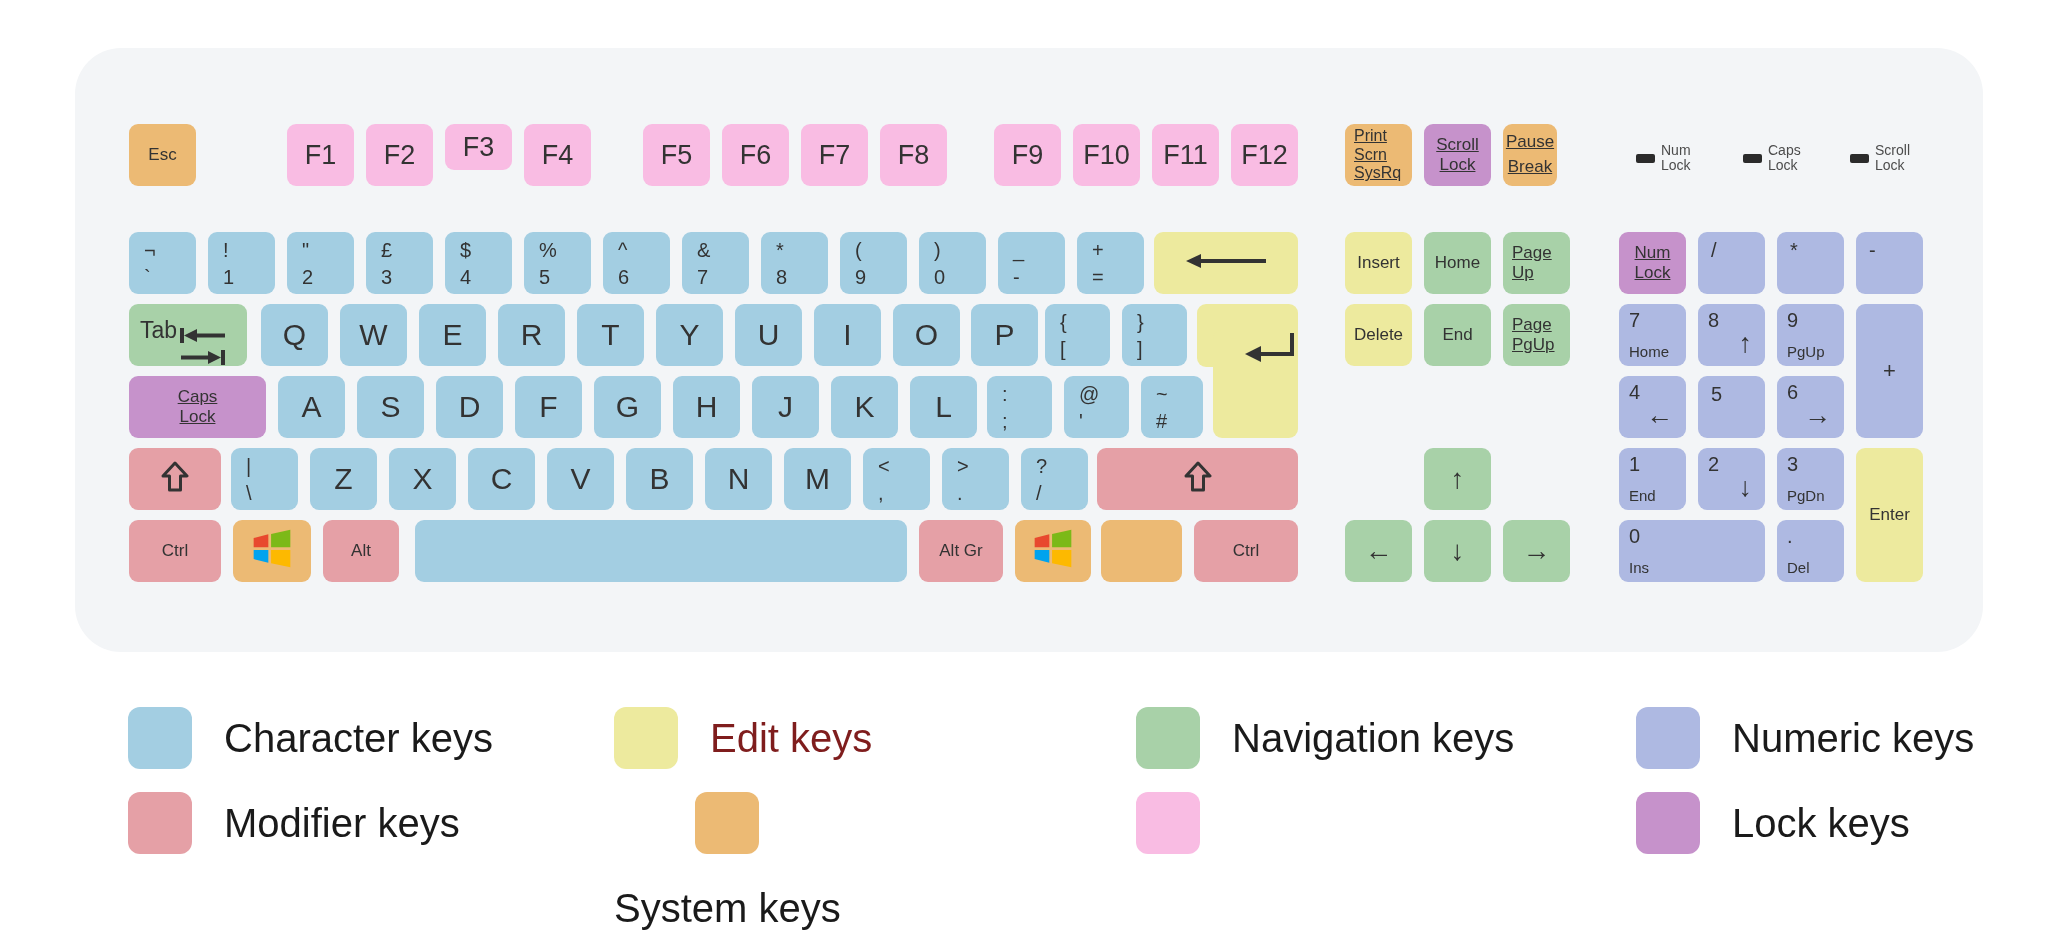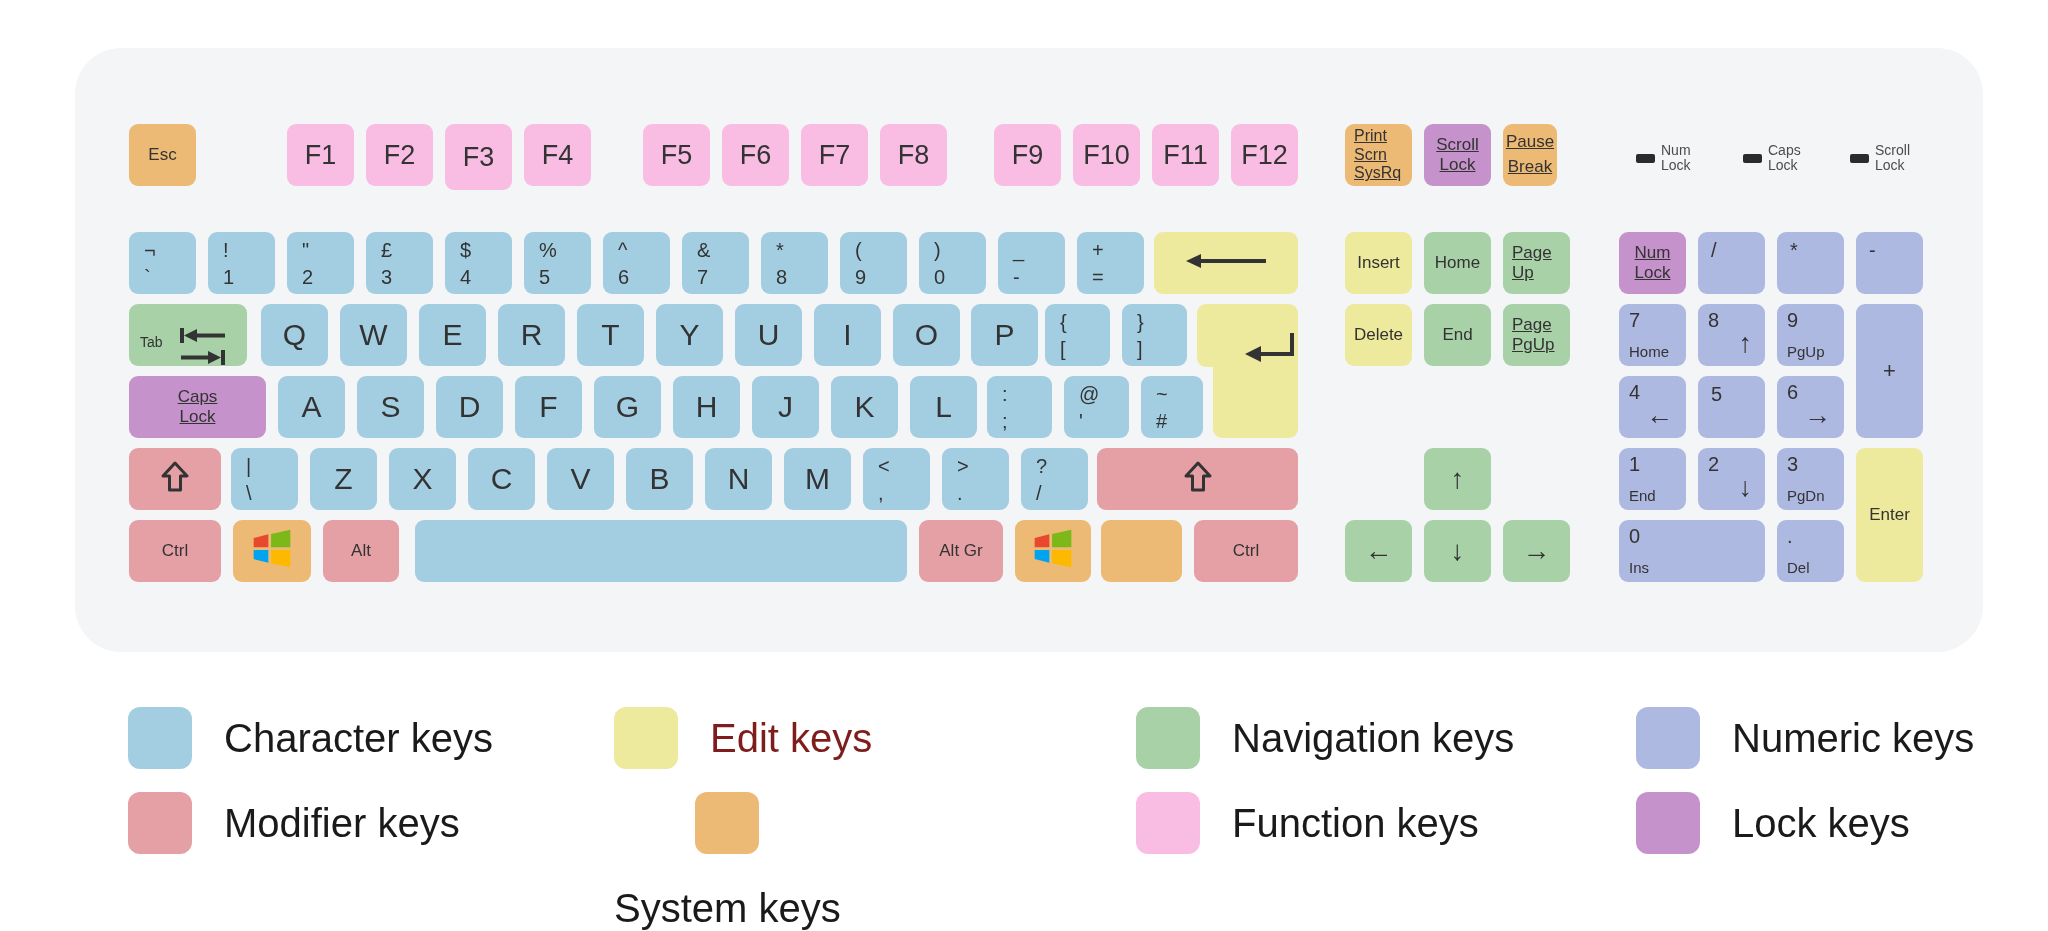--- a/index.html
+++ b/index.html
@@ -18,21 +18,21 @@
   .k-lines.small{font-size:16px;line-height:1.15;}
   .k-lines.between{justify-content:space-between;padding:8px 0 9px 0;}
   .k-dual{flex-direction:column;align-items:flex-start;justify-content:space-between;
           padding:8px 0 7px 15px;font-size:20px;line-height:1;}
   .k-sym{align-items:flex-start;justify-content:flex-start;
          padding:8px 0 0 13px;font-size:20px;line-height:1;}
   .k-np .digit{position:absolute;left:10px;top:6px;font-size:20px;line-height:1;}
   .k-np .word{position:absolute;left:10px;bottom:7px;font-size:15px;line-height:1;}
   .k-np .arrow{position:absolute;right:13px;bottom:9px;font-size:27px;line-height:1;}
   .k-arrowtext span{font-size:28px;}
-  .k-tab .word{position:absolute;left:11px;top:13px;font-size:14px;margin-top:17px;}
+  .k-tab .word{position:absolute;left:11px;top:13px;font-size:23px;}
   .k-tab svg{position:absolute;right:9px;top:11px;}
   .enter-wrap{position:absolute;background:transparent;}
   .enter-wrap .part{position:absolute;background:inherit;border-radius:9px;}
   .enter-wrap svg{position:absolute;left:24px;top:13px;}
   .indicator{position:absolute;display:flex;align-items:center;gap:6px;}
   .indicator .led{width:19px;height:9px;border-radius:2px;flex:0 0 auto;margin-top:1px;}
   .indicator .lbl{font-size:14px;line-height:1.06;}
   .legend-item{position:absolute;display:flex;align-items:center;gap:32px;margin-left:28px;}
   .legend-item .swatch{width:64px;height:62px;border-radius:12px;flex:0 0 auto;}
   .legend-item .lbl{font-size:40px;}
@@ -45,21 +45,21 @@
   <div id="keys-layer">
       <div class="key k-word" style="left: 129px; top: 124px; width: 67px; height: 62px; background: rgb(236, 186, 116);">
         <span>Esc</span>
       </div>
       <div class="key k-fkey" style="left: 287px; top: 124px; width: 67px; height: 62px; background: rgb(249, 188, 227);">
         <span>F1</span>
       </div>
       <div class="key k-fkey" style="left: 366px; top: 124px; width: 67px; height: 62px; background: rgb(249, 188, 227);">
         <span>F2</span>
       </div>
-      <div class="key k-fkey" style="left: 445px; top: 124px; width: 67px; height: 66px; background: rgb(249, 188, 227);">
+      <div class="key k-fkey" style="left: 445px; top: 124px; width: 67px; height: 46px; background: rgb(249, 188, 227);">
         <span>F3</span>
       </div>
       <div class="key k-fkey" style="left: 524px; top: 124px; width: 67px; height: 62px; background: rgb(249, 188, 227);">
         <span>F4</span>
       </div>
       <div class="key k-fkey" style="left: 643px; top: 124px; width: 67px; height: 62px; background: rgb(249, 188, 227);">
         <span>F5</span>
       </div>
       <div class="key k-fkey" style="left: 722px; top: 124px; width: 67px; height: 62px; background: rgb(249, 188, 227);">
         <span>F6</span>
@@ -472,20 +472,19 @@
       <div class="legend-item" style="left: 100px; top: 792px;">
         <div class="swatch" style="background: rgb(229, 160, 166);"></div>
         <div class="lbl" style="color: rgb(26, 26, 26);">Modifier keys</div>
       </div>
       <div class="legend-item" style="left: 586px; top: 792px; flex-direction: column;">
         <div class="swatch" style="background: rgb(236, 186, 116);"></div>
         <div class="lbl" style="color: rgb(26, 26, 26);">System keys</div>
       </div>
       <div class="legend-item" style="left: 1108px; top: 792px;">
         <div class="swatch" style="background: rgb(249, 188, 227);"></div>
-        <div class="lbl" style="color: rgb(26, 26, 26);">Function keys</div>
       </div>
       <div class="legend-item" style="left: 1608px; top: 792px;">
         <div class="swatch" style="background: rgb(198, 146, 203);"></div>
         <div class="lbl" style="color: rgb(26, 26, 26);">Lock keys</div>
       </div>
     </div>
 </div>
 
 </body></html>

